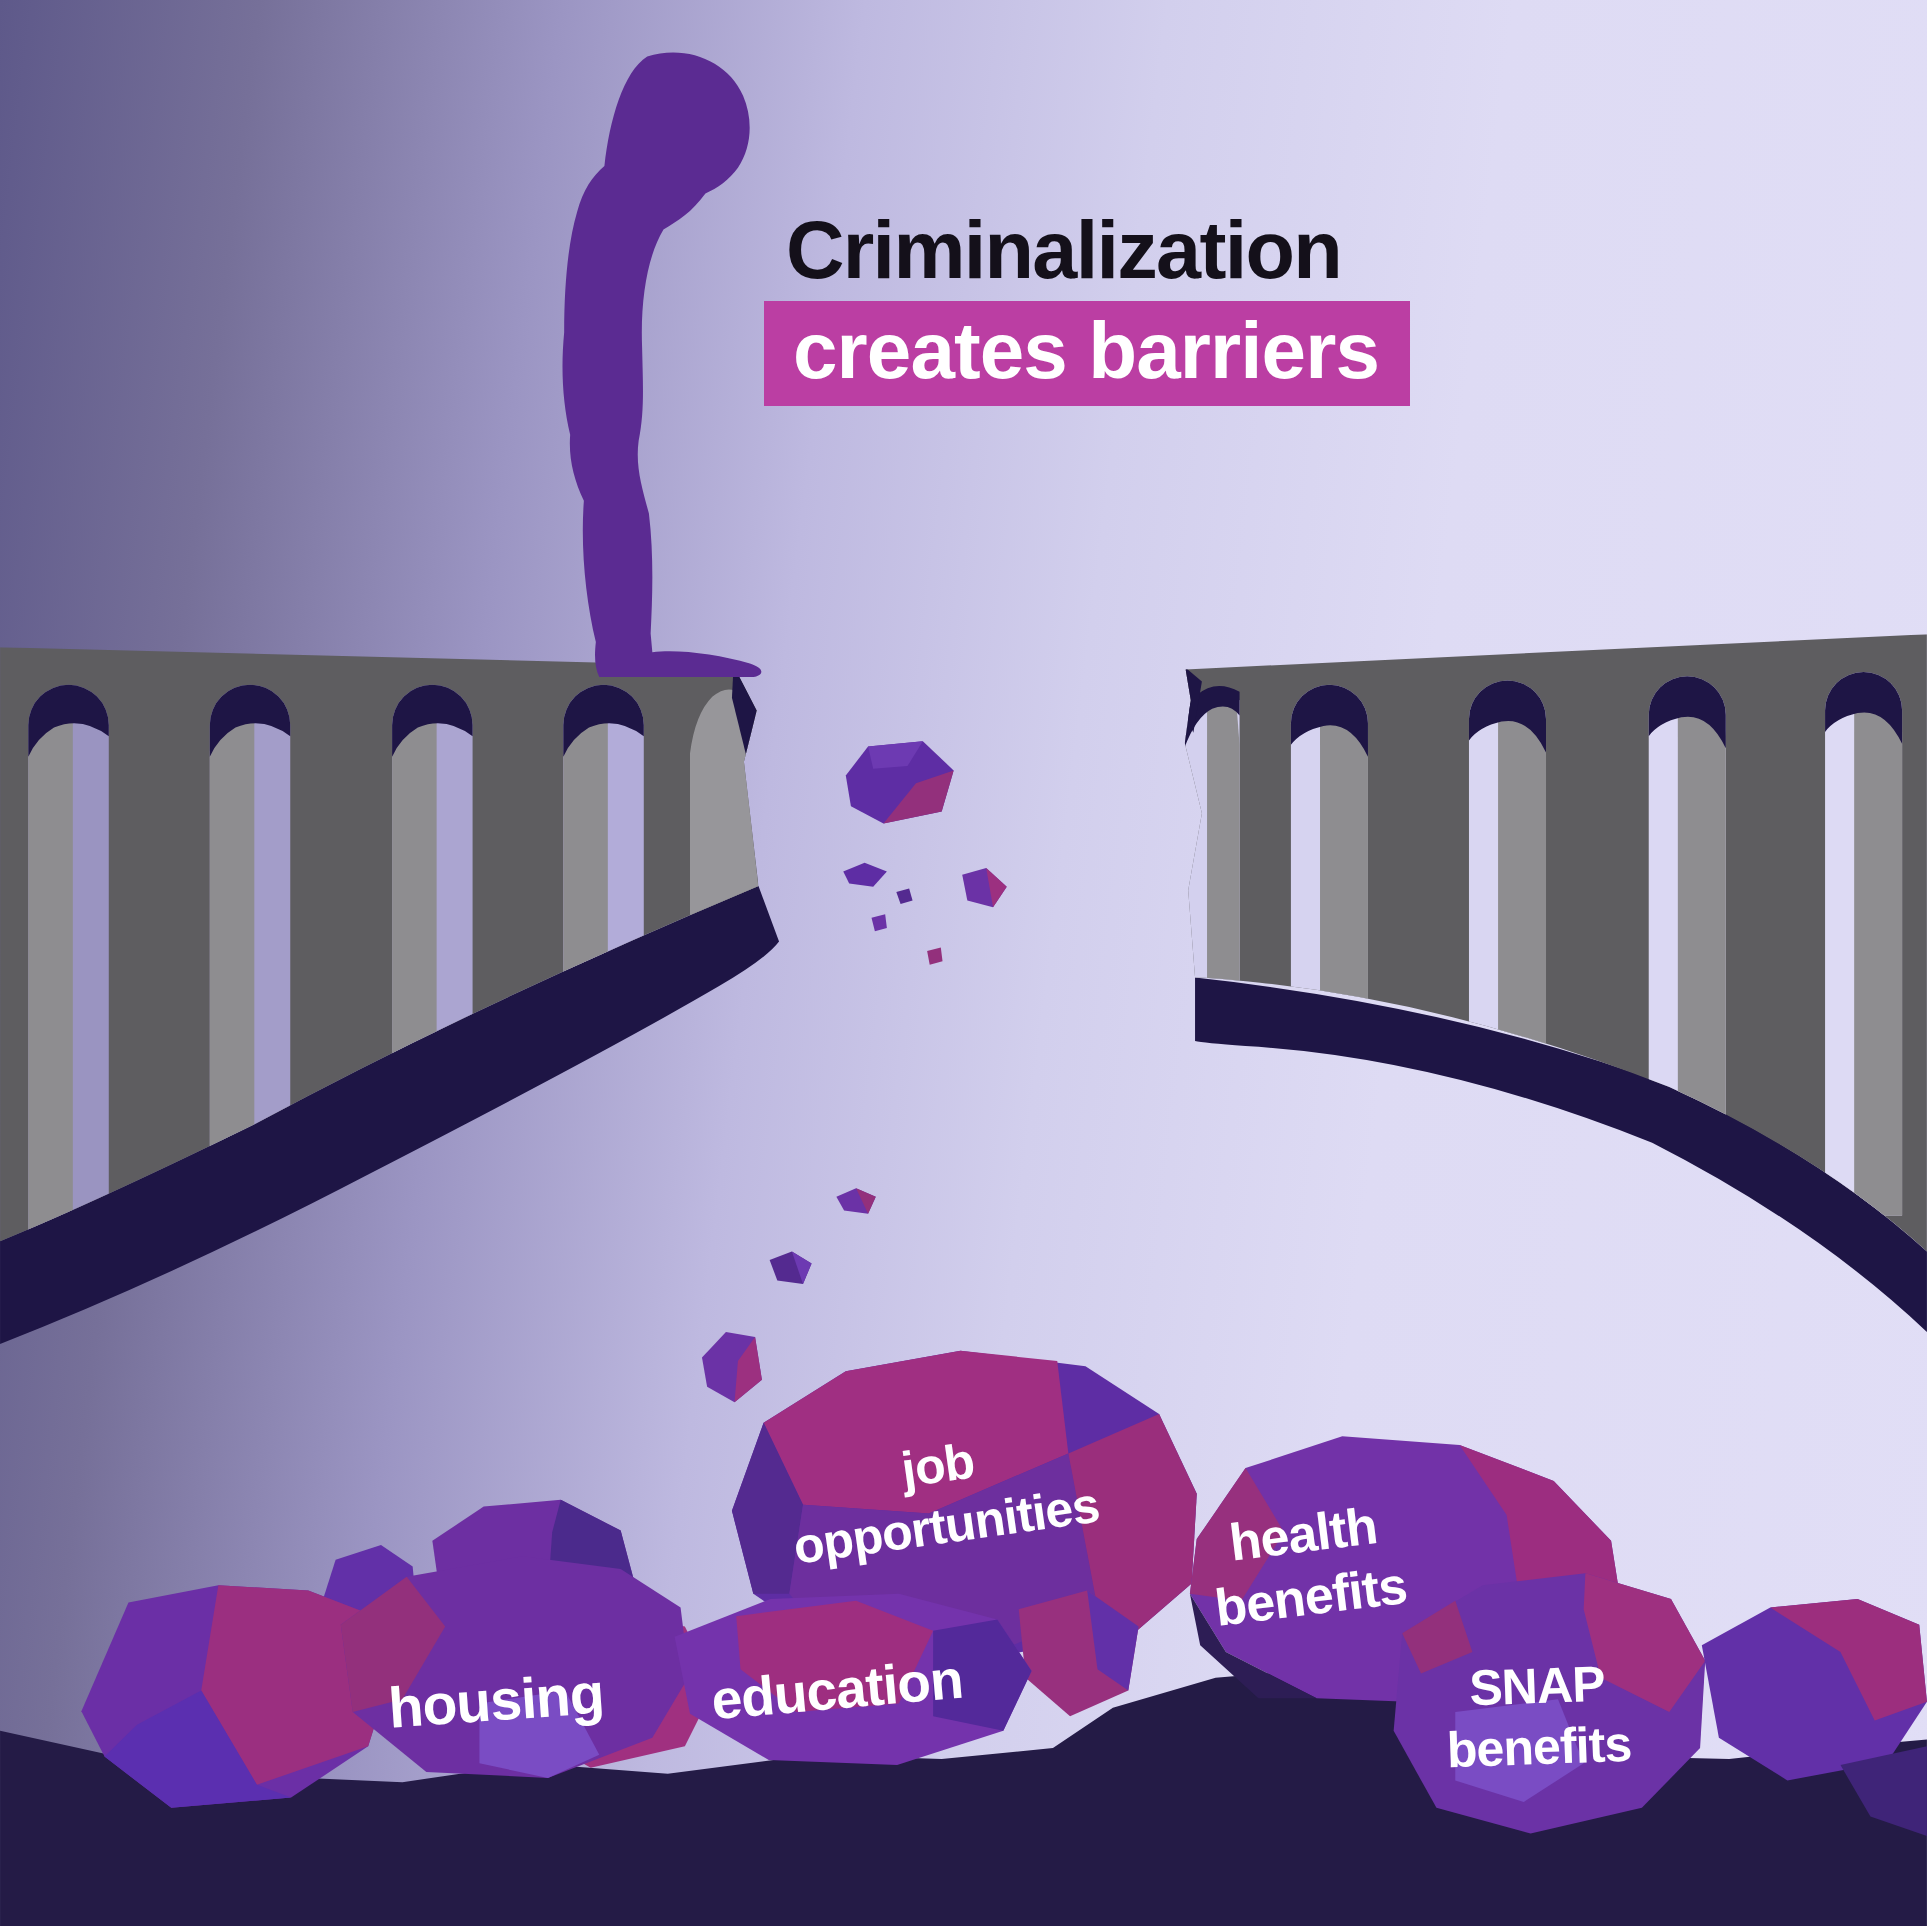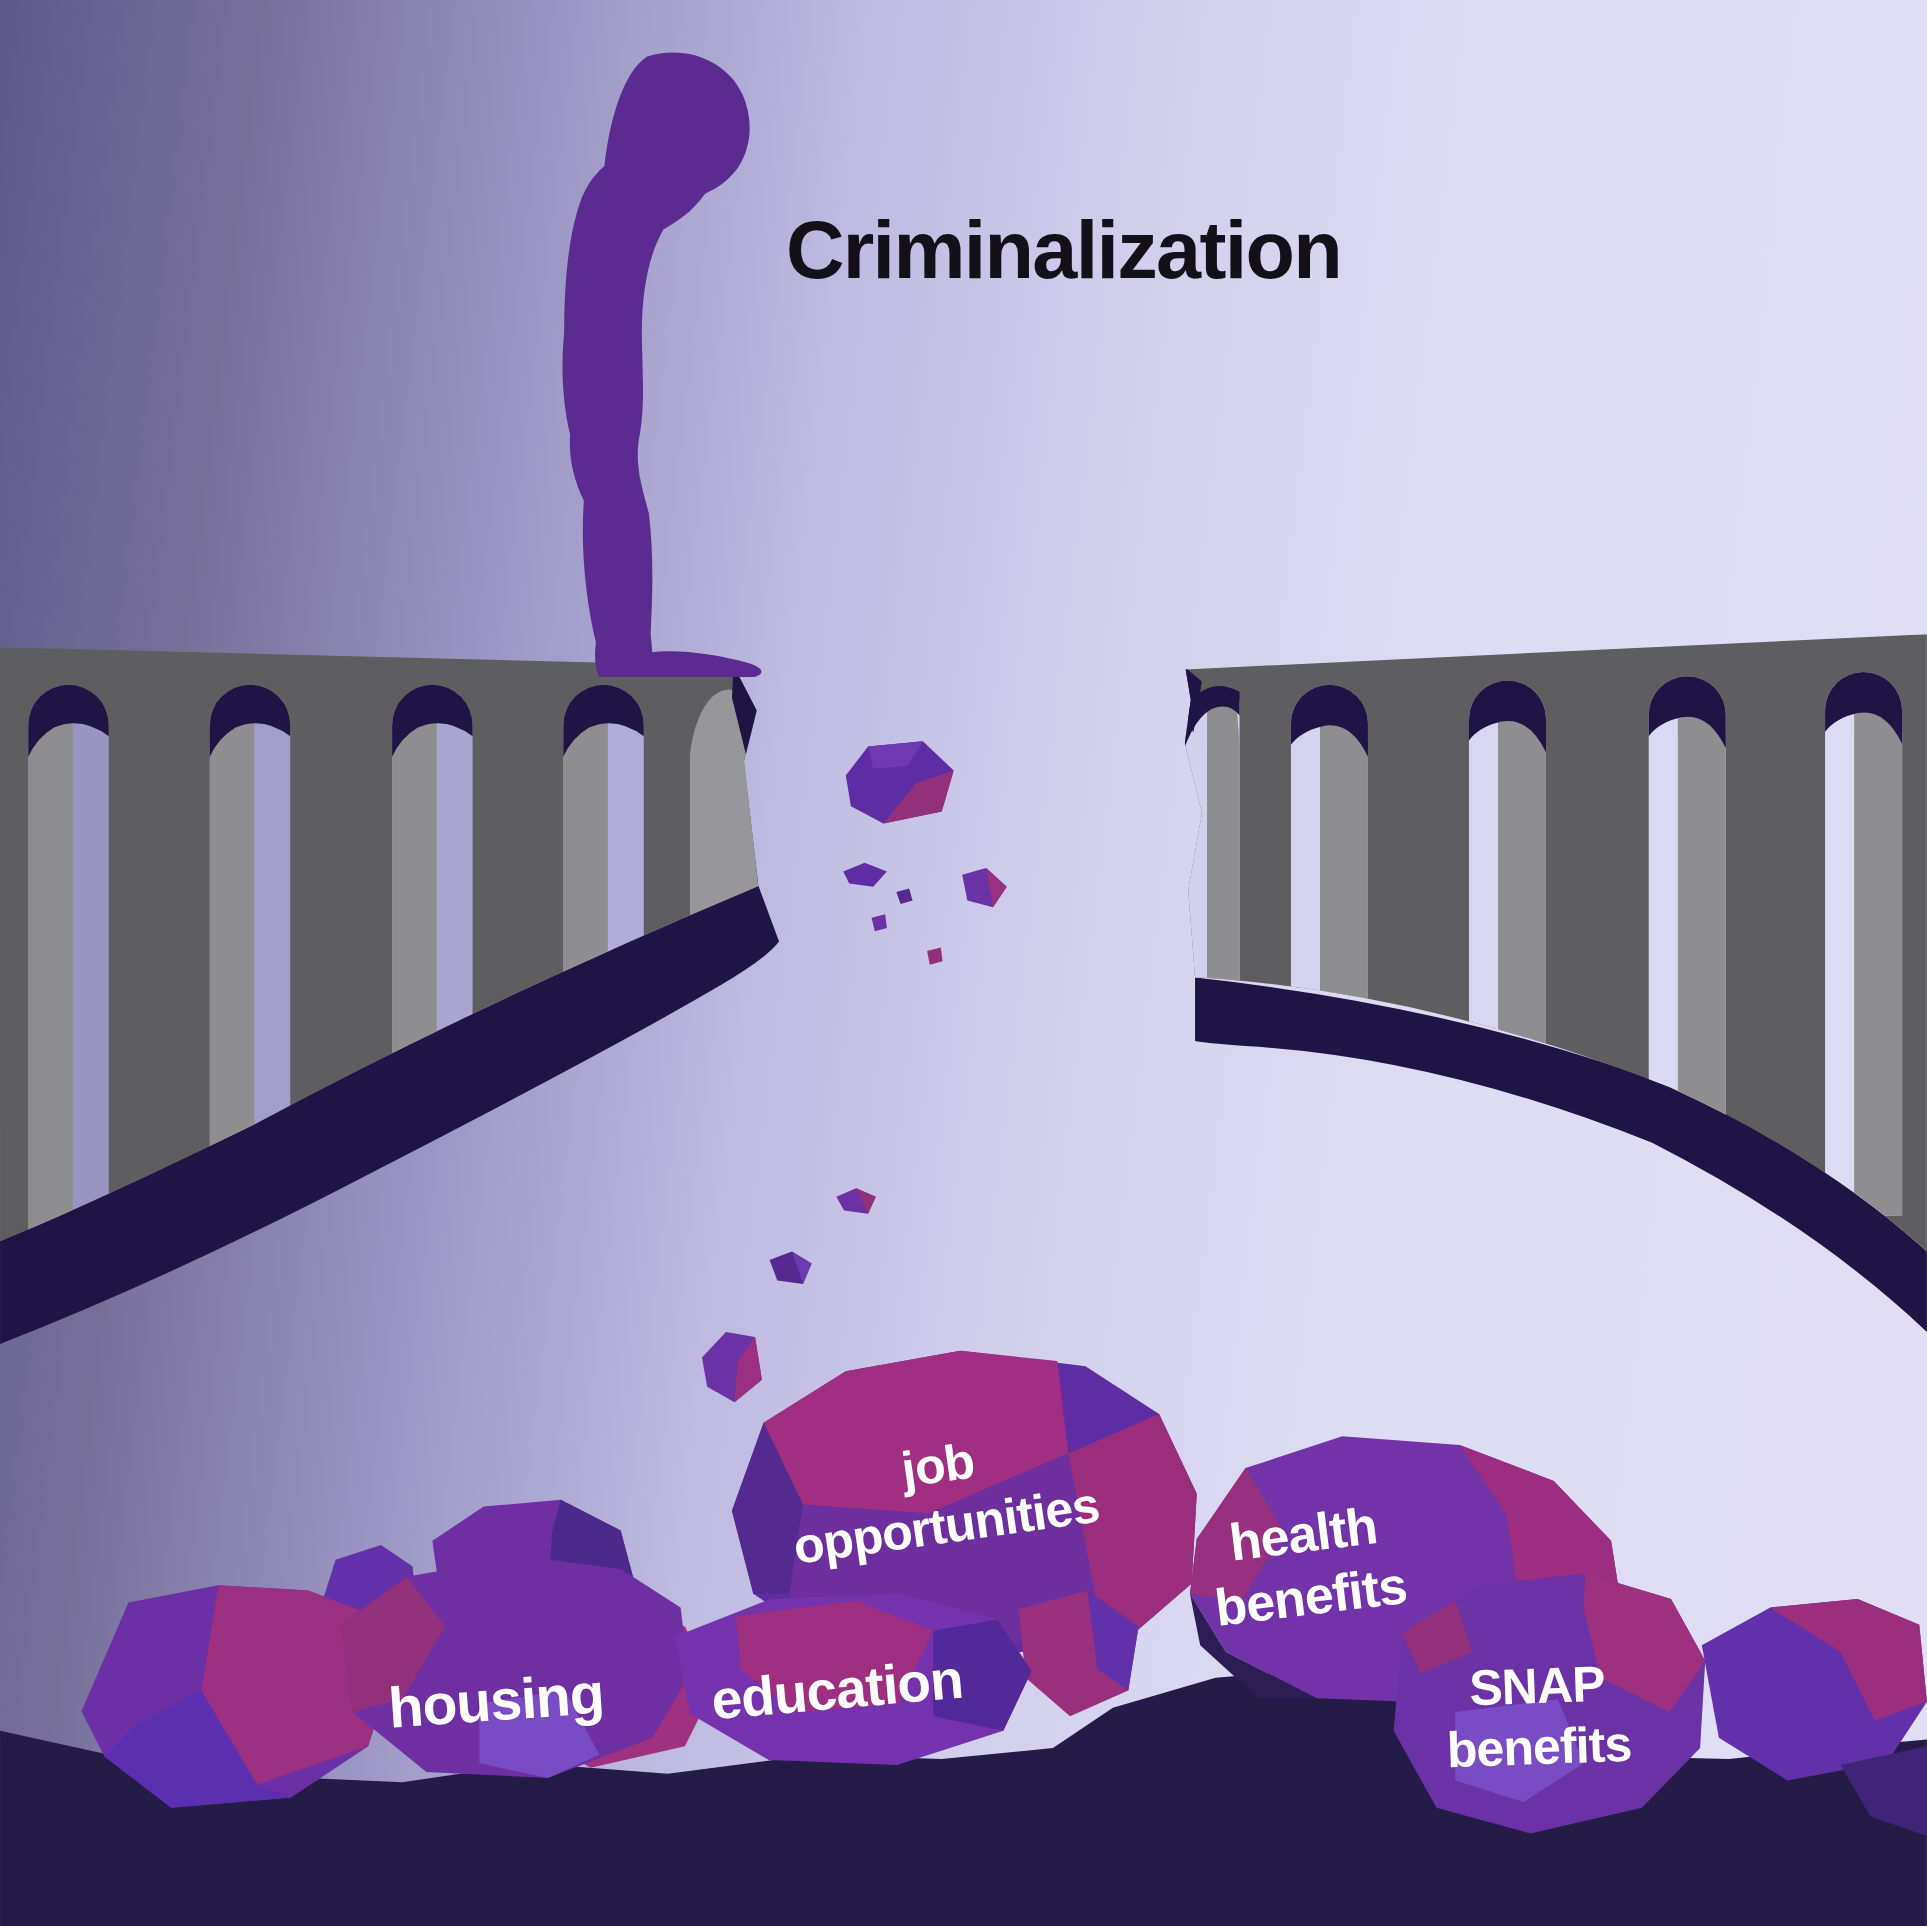--- a/index.html
+++ b/index.html
@@ -222,20 +222,23 @@
 
       <g>
         <polygon fill="#6230a8" points="1988,1922 2068,1878 2170,1868 2242,1898 2251,1988 2205,2058 2088,2080 2008,2030"></polygon>
         <polygon fill="#9c2e7e" points="2068,1878 2170,1868 2242,1898 2251,1988 2190,2010 2150,1930"></polygon>
         <polygon fill="#3f2478" points="2150,2062 2251,2040 2251,2145 2185,2122"></polygon>
       </g>
     </g>
   </svg>
 
   <div class="title-line title-line1">Criminalization</div>
+  <div class="title-line title-line2">
+    <span class="highlight">creates barriers</span>
+  </div>
 
   <div class="rock-label label-job">
     <span>job</span>
     <span>opportunities</span>
   </div>
   <div class="rock-label label-health">
     <span>health</span>
     <span>benefits</span>
   </div>
   <div class="rock-label label-housing">

